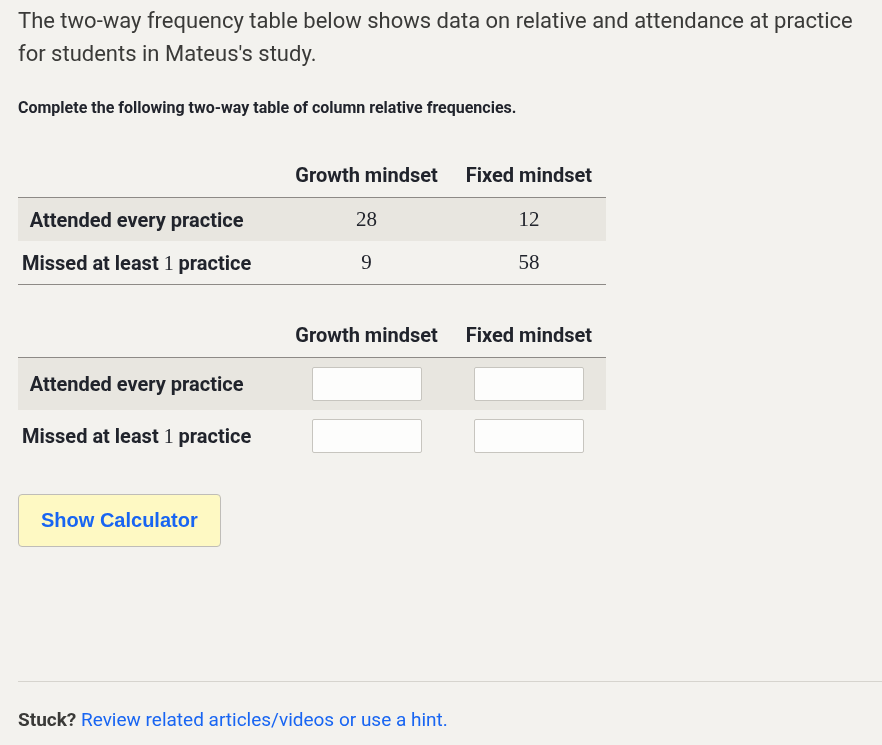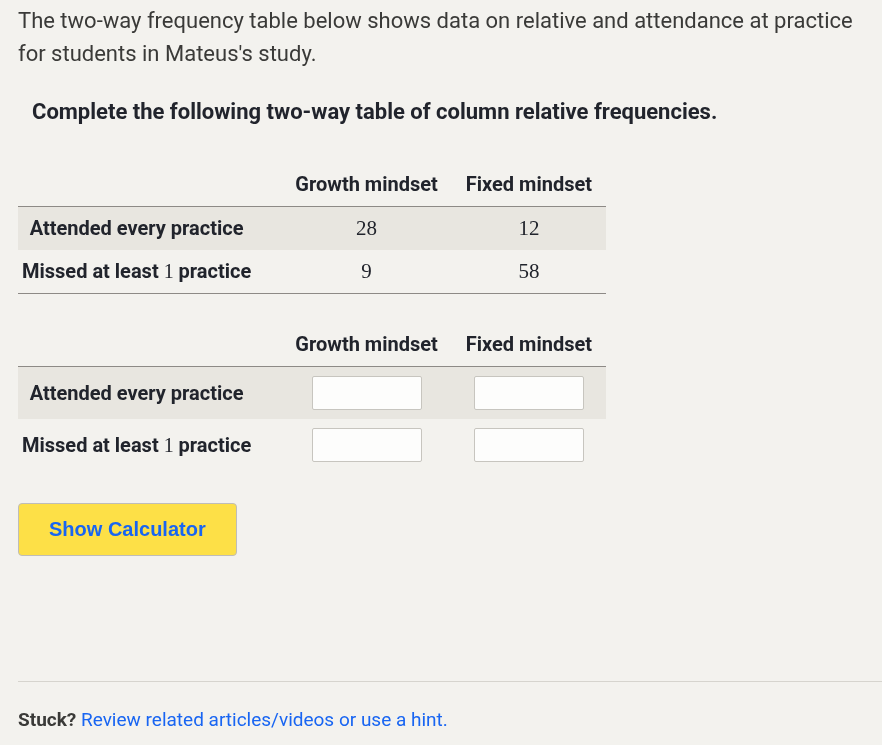--- a/index.html
+++ b/index.html
@@ -18,24 +18,23 @@
       position: relative;
     }
     .intro {
       font-size: 22px;
       line-height: 1.5;
       color: #3a3a38;
       margin-bottom: 26px;
       font-weight: 400;
     }
     .instruction {
-      font-size: 22px;
+      font-size: 16px;
       line-height: 1.45;
       margin-bottom: 36px;
-      margin-left: 14px;
     }
     .instruction .bold {
       font-weight: 700;
       color: #21242c;
     }
     .instruction .paren {
       font-weight: 400;
       color: #3a3a38;
     }
     table {
@@ -84,23 +83,23 @@
       height: 34px;
       border: 1px solid #c7c5bf;
       background: #fdfdfc;
       border-radius: 2px;
       font-size: 18px;
       text-align: center;
     }
     .calc-btn {
       display: inline-block;
       margin-top: 2px;
-      padding: 14px 30px;
+      padding: 14px 22px;
       border: 1px solid #bfbdb8;
-      background: #fde047;
+      background: #fef9c3;
       border-radius: 4px;
       font-size: 20px;
       font-weight: 700;
       color: #1865f2;
       cursor: pointer;
     }
     .bottom-bar {
       position: absolute;
       left: 18px;
       right: 0;

